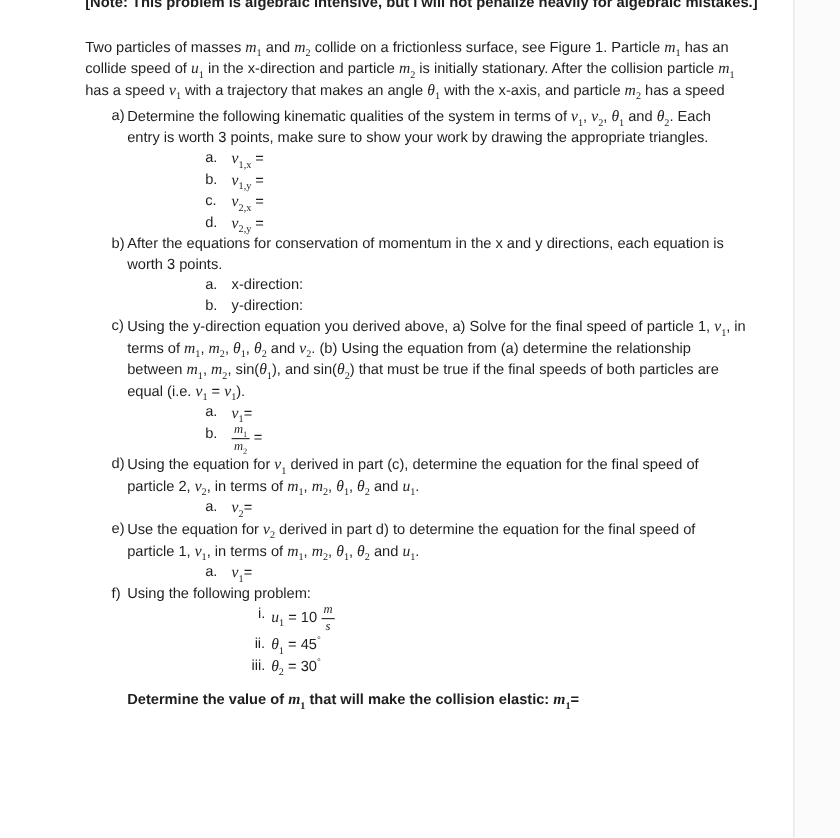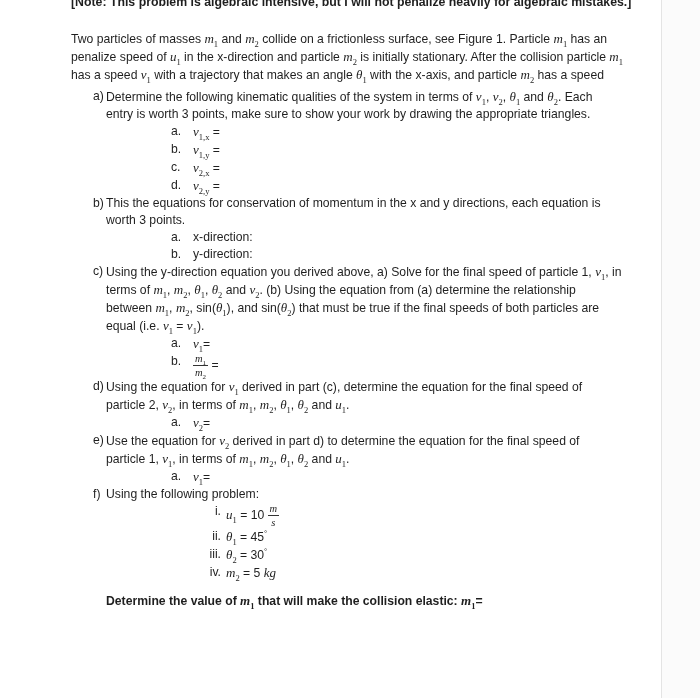--- a/index.html
+++ b/index.html
@@ -34,21 +34,21 @@
 <body>
 
 <div class="page">
   <div class="page-edge"></div>
   <div class="content">
 
     <div class="note">[Note: This problem is algebraic intensive, but I will not penalize heavily for algebraic mistakes.]</div>
 
     <div class="intro">
         <div class="tline"><span class="tx">Two particles of masses </span><span class="mv">m<sub class="msub">1</sub></span><span class="tx"> and </span><span class="mv">m<sub class="msub">2</sub></span><span class="tx"> collide on a frictionless surface, see Figure 1. Particle </span><span class="mv">m<sub class="msub">1</sub></span><span class="tx"> has an</span></div>
-        <div class="tline"><span class="tx">penalize speed of </span><span class="mv">u<sub class="msub">1</sub></span><span class="tx"> in the x-direction and particle </span><span class="mv">m<sub class="msub">2</sub></span><span class="tx"> is initially stationary. After the collision particle </span><span class="mv">m<sub class="msub">1</sub></span></div>
+        <div class="tline"><span class="tx">collide speed of </span><span class="mv">u<sub class="msub">1</sub></span><span class="tx"> in the x-direction and particle </span><span class="mv">m<sub class="msub">2</sub></span><span class="tx"> is initially stationary. After the collision particle </span><span class="mv">m<sub class="msub">1</sub></span></div>
         <div class="tline"><span class="tx">has a speed </span><span class="mv">v<sub class="msub">1</sub></span><span class="tx"> with a trajectory that makes an angle </span><span class="mv">θ<sub class="msub">1</sub></span><span class="tx"> with the x-axis, and particle </span><span class="mv">m<sub class="msub">2</sub></span><span class="tx"> has a speed</span></div>
       </div>
 
     <div class="part part-a">
       <span class="pmark">a)</span>
       <div class="ptext">
           <div class="tline"><span class="tx">Determine the following kinematic qualities of the system in terms of </span><span class="mv">v<sub class="msub">1</sub></span><span class="tx">, </span><span class="mv">v<sub class="msub">2</sub></span><span class="tx">, </span><span class="mv">θ<sub class="msub">1</sub></span><span class="tx"> and </span><span class="mv">θ<sub class="msub">2</sub></span><span class="tx">. Each</span></div>
           <div class="tline"><span class="tx">entry is worth 3 points, make sure to show your work by drawing the appropriate triangles.</span></div>
         </div>
       <div class="sub-row">
@@ -65,21 +65,21 @@
       </div>
       <div class="sub-row">
         <span class="smark">d.</span>
         <span class="stext"><span class="mv">v<sub class="msub">2,y</sub></span><span class="tx"> =</span></span>
       </div>
     </div>
 
     <div class="part">
       <span class="pmark">b)</span>
       <div class="ptext">
-          <div class="tline"><span class="tx">This the equations for conservation of momentum in the x and y directions, each equation is</span></div>
+          <div class="tline"><span class="tx">After the equations for conservation of momentum in the x and y directions, each equation is</span></div>
           <div class="tline"><span class="tx">worth 3 points.</span></div>
         </div>
       <div class="sub-row">
         <span class="smark">a.</span>
         <span class="stext"><span class="tx">x-direction:</span></span>
       </div>
       <div class="sub-row">
         <span class="smark">b.</span>
         <span class="stext"><span class="tx">y-direction:</span></span>
       </div>
@@ -137,22 +137,18 @@
         <span class="stext"><span class="mv">u<sub class="msub">1</sub></span><span class="tx"> = 10 </span><span class="frac"><span class="fnum"><span class="mv">m</span></span><span class="fden"><span class="mv">s</span></span></span></span>
       </div>
       <div class="roman-row">
         <span class="rmark">ii.</span>
         <span class="stext"><span class="mv">θ<sub class="msub">1</sub></span><span class="tx"> = 45</span><sup class="sup">°</sup></span>
       </div>
       <div class="roman-row">
         <span class="rmark">iii.</span>
         <span class="stext"><span class="mv">θ<sub class="msub">2</sub></span><span class="tx"> = 30</span><sup class="sup">°</sup></span>
       </div>
-      <div class="roman-row">
-        <span class="rmark">iv.</span>
-        <span class="stext"><span class="mv">m<sub class="msub">2</sub></span><span class="tx"> = 5 </span><span class="mv">kg</span></span>
-      </div>
     </div>
 
     <div class="final"><span class="tx">Determine the value of </span><span class="mv">m<sub class="msub">1</sub></span><span class="tx"> that will make the collision elastic: </span><span class="mv">m<sub class="msub">1</sub></span><span class="tx">=</span></div>
 
   </div>
 </div>
 
 </body></html>

